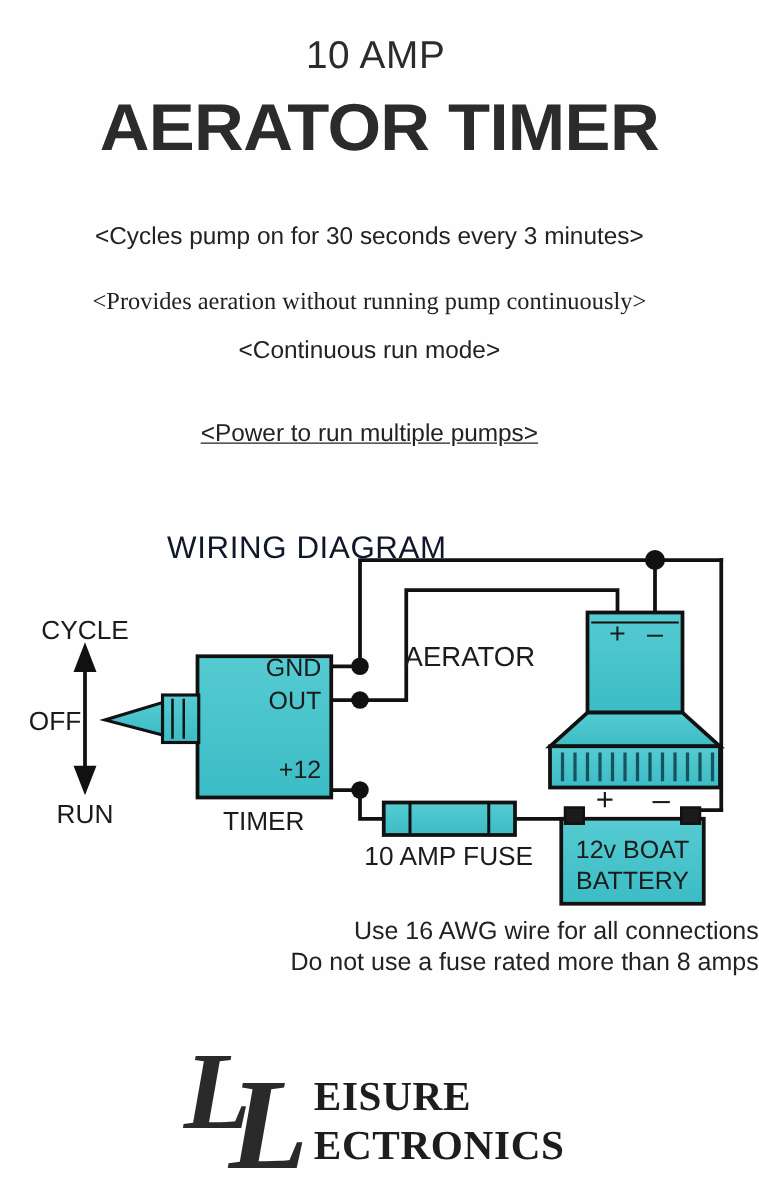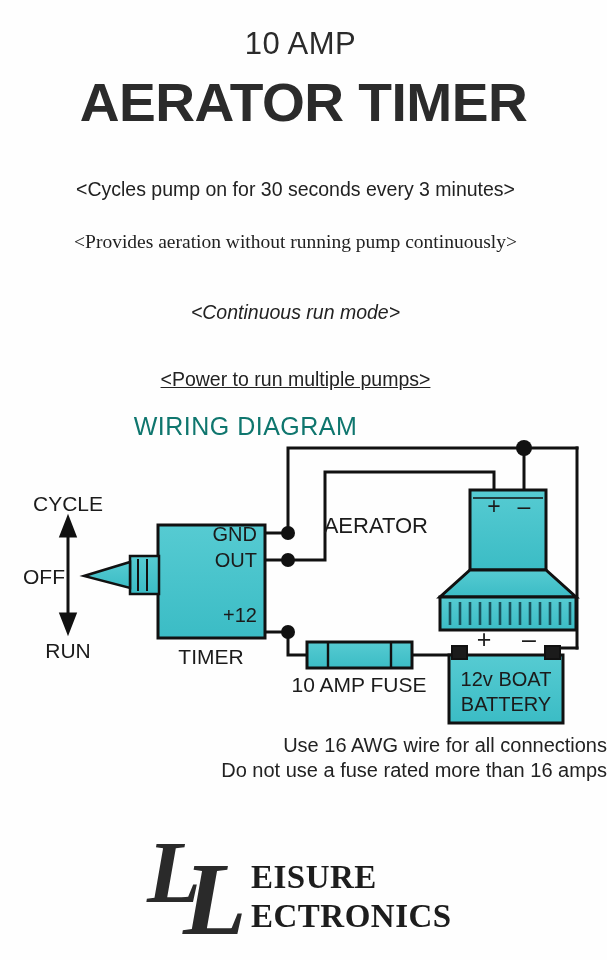--- a/index.html
+++ b/index.html
@@ -57,40 +57,40 @@
     width: 591px;
   }
   .feature {
     text-align: center;
     font-size: 19.5px;
     color: #222;
     line-height: 1;
   }
   .f0 { margin-top: 8px; }
   .f1 { margin-top: 32px; font-family: Liberation Serif, serif; }
-  .f2 { margin-top: 52px; font-style: italic; }
+  .f2 { margin-top: 20px; }
   .f3 { margin-top: 47px; text-decoration: underline; }
 
   
   .diagram-wrap {
     position: absolute;
     top: 410px;
     left: 0;
     width: 607px;
     height: 320px;
   }
   .diagram-title {
     position: absolute;
-    top: 2px;
+    top: 14px;
     left: 0;
     width: 491px;
     text-align: center;
     font-size: 25px;
     letter-spacing: 0.5px;
-    color: #0f766e;
+    color: #0f172a;
   }
   svg.schematic {
     position: absolute;
     top: 0;
     left: 0;
   }
   .sch-label {
     font-family: "Liberation Sans", sans-serif;
     fill: #1b1b1b;
   }
@@ -261,21 +261,21 @@
         <text class="sch-label" x="529" y="238" text-anchor="middle" font-size="25">–</text>
         <text class="sch-label" x="506" y="276" text-anchor="middle" font-size="20">12v BOAT</text>
         <text class="sch-label" x="506" y="301" text-anchor="middle" font-size="20">BATTERY</text>
       </g>
 
     </svg>
   </div>
 
   <div class="instructions">
     <div class="instr-line">Use 16 AWG wire for all connections</div>
-    <div class="instr-line">Do not use a fuse rated more than 16 amps</div>
+    <div class="instr-line">Do not use a fuse rated more than 8 amps</div>
   </div>
 
   <div class="logo">
     <svg width="330" height="112" viewBox="0 0 330 112">
 
       <text class="logo-l" x="8" y="72" font-size="88">L</text>
       <text class="logo-l" x="44" y="104" font-size="104">L</text>
 
       <text class="logo-word" x="112" y="58" font-size="33">EISURE</text>
       <text class="logo-word" x="112" y="97" font-size="33">ECTRONICS</text>

